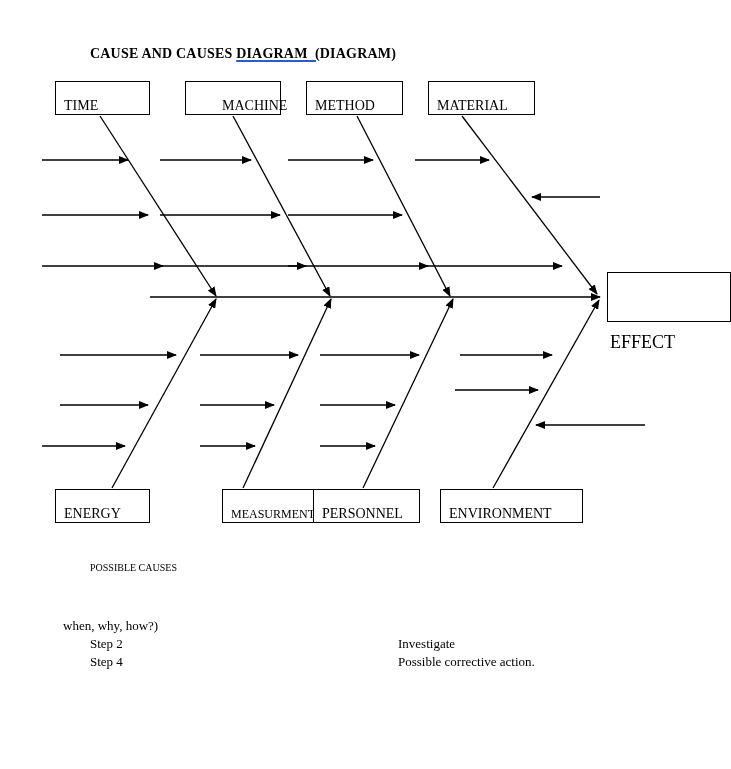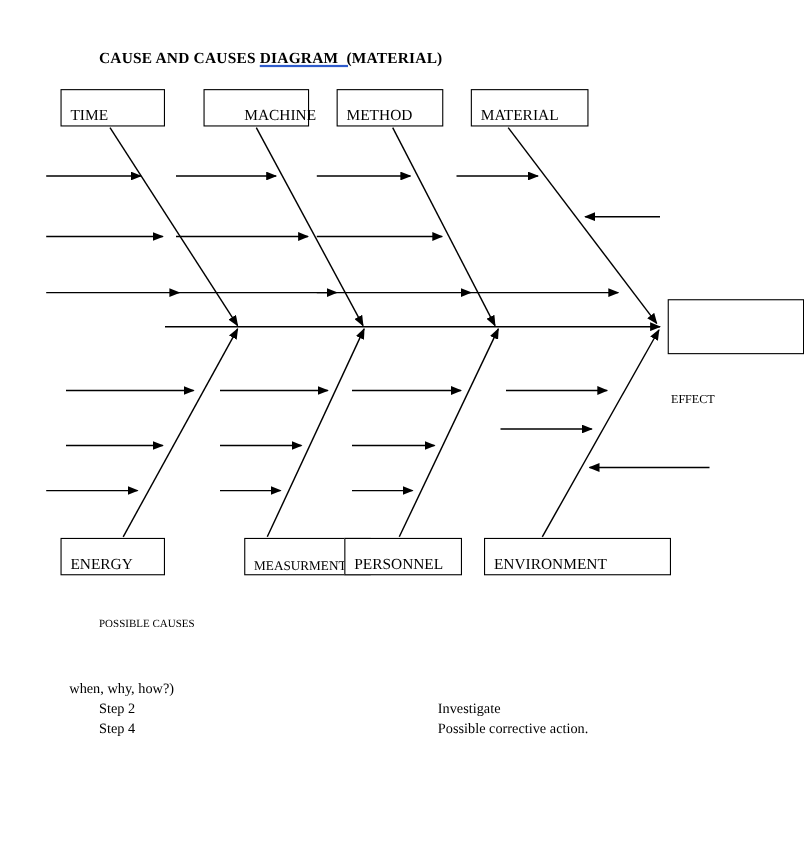--- a/index.html
+++ b/index.html
@@ -25,40 +25,40 @@
     font-size:14px;
   }
   .cat-box.small{font-size:12px;margin-left:44px;}
   .box-time{left:55px;top:81px;width:95px;}
   .box-machine{left:185px;top:81px;width:96px;padding-left:36px;}
   .box-method{left:306px;top:81px;width:97px;}
   .box-material{left:428px;top:81px;width:107px;}
   .box-energy{left:55px;top:489px;width:95px;}
   .box-measurment{left:178px;top:489px;width:115px;}
   .box-personnel{left:313px;top:489px;width:107px;}
-  .box-environment{left:440px;top:489px;width:170px;}
+  .box-environment{left:440px;top:489px;width:143px;}
   .effect-box{
     position:absolute;left:607px;top:272px;width:124px;height:50px;
     box-sizing:border-box;border:1px solid #000;background:#fff;
   }
-  .effect-label{position:absolute;left:610px;top:357px;font-size:11px;}
+  .effect-label{position:absolute;left:610px;top:332px;font-size:18px;}
   .pc-heading{position:absolute;left:90px;top:562px;font-size:10px;}
   .steps{position:absolute;left:63px;top:617px;font-size:13px;line-height:18px;}
   .srow{white-space:nowrap;}
   .sleft{display:inline-block;width:335px;padding-left:27px;box-sizing:border-box;}
   .srow.cont .sleft{padding-left:0;}
   svg line{stroke:#000;stroke-width:1.3;}
   #ah path{fill:#000;}
 </style>
 </head>
 <body>
 
 <div class="page">
 
-  <div class="title"><span>CAUSE AND CAUSES </span><span class="u" style="text-decoration-color: rgb(46, 91, 204);">DIAGRAM  (</span><span>MATERIAL)</span></div>
+  <div class="title"><span>CAUSE AND CAUSES </span><span class="u" style="text-decoration-color: rgb(46, 91, 204);">DIAGRAM  (</span><span>DIAGRAM)</span></div>
 
   <svg class="diagram-svg" width="731" height="769" viewBox="0 0 731 769">
     <defs>
       <marker id="ah" viewBox="0 0 10 8" refX="9" refY="4" markerWidth="10" markerHeight="8" orient="auto" markerUnits="userSpaceOnUse">
         <path d="M0,0 L10,4 L0,8 Z"></path>
       </marker>
     </defs>
 
     <g>
       <line x1="150" y1="297" x2="600" y2="297" marker-end="url(#ah)"></line>

